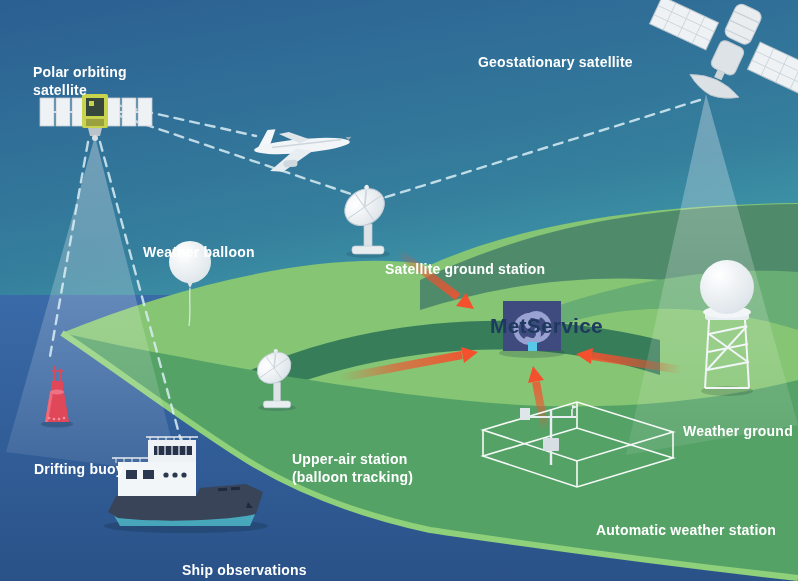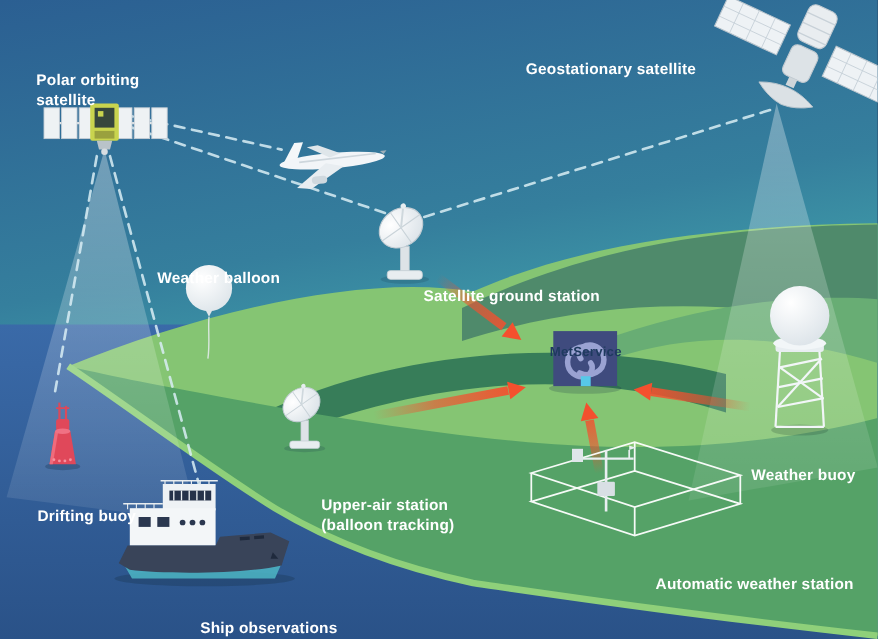--- a/index.html
+++ b/index.html
@@ -13,21 +13,21 @@
     position:absolute;
     font-weight:700; font-size:14px; line-height:1.28;
     color: var(--label-white, #ffffff);
     letter-spacing:.2px;
     white-space:normal;
     margin-top:32px;
   }
   .label.single { white-space:nowrap; }
   .label.dark {
     color: var(--metservice-label, #1e3a5f);
-    font-size:12px; text-align:center; white-space:nowrap;
+    font-size:21px; text-align:center; white-space:nowrap;
   }
 </style>
 </head>
 <body>
 
 <div id="canvas">
 
 <svg id="scene" width="798" height="581" viewBox="0 0 798 581">
   <defs>
     <linearGradient id="sky" x1="0" y1="0" x2="0.25" y2="1">
@@ -277,21 +277,21 @@
 
   <div class="label single" style="left:478px; top:22px;">Geostationary satellite</div>
 
 
   <div class="label single" style="left:385px; top:229px;">Satellite ground station</div>
 
   <div class="label single" style="left:143px; top:212px;">Weather balloon</div>
 
   <div class="label dark" style="left:490px; top:281px; width:85px;">MetService</div>
 
-  <div class="label single" style="left:683px; top:391px;">Weather buoy</div>
+  <div class="label single" style="left:683px; top:391px;">Weather ground</div>
 
   <div class="label single" style="left:34px; top:429px;text-align:center;">Drifting buoy</div>
 
   <div class="label" style="left:292px; top:419px; width:145px;">Upper-air station (balloon tracking)</div>
 
   <div class="label single" style="left:182px; top:530px;">Ship observations</div>
 
   <div class="label single" style="left:596px; top:490px;">Automatic weather station</div>
 </div>
 

